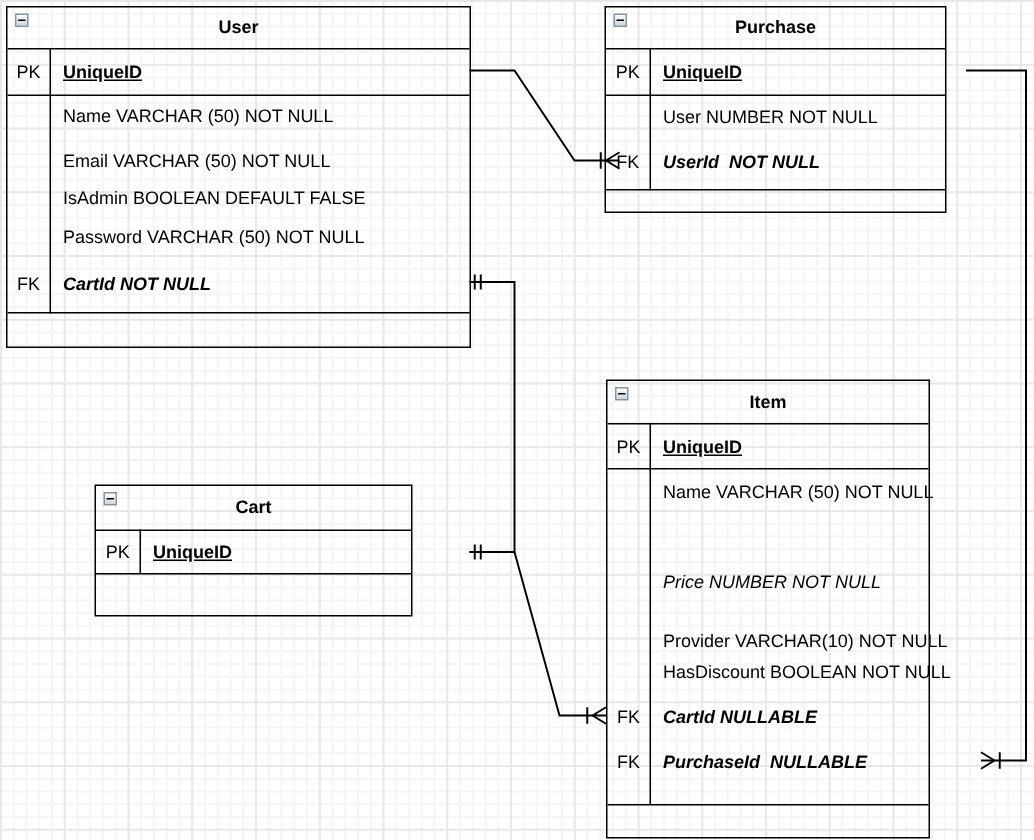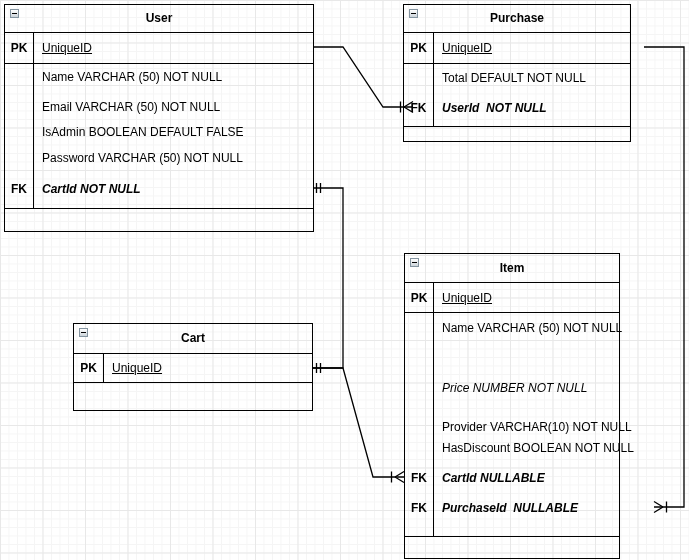--- a/index.html
+++ b/index.html
@@ -28,23 +28,23 @@
     font-weight:bold; text-align:center;
   }
   .collapse{
     position:absolute; left:5px; top:4px; width:9px; height:9px;
     box-sizing:border-box; border:1px solid #8494a0; padding:0;
     background:linear-gradient(#ffffff,#ccd4da);
     display:flex; align-items:center; justify-content:center; cursor:pointer;
   }
   .collapse .minus{display:block; width:5px; height:1px; background:#000;}
   .row{position:absolute; left:0; right:0; display:flex; align-items:center;}
-  .key{flex:0 0 auto; text-align:center; font-weight:bold;}
+  .key{flex:0 0 auto; text-align:center; font-weight:normal;}
   .name{padding-left:9px; white-space:pre;}
-  .pk .name{font-weight:normal; text-decoration:underline;}
+  .pk .name{font-weight:bold; text-decoration:underline;}
   .fk .name{font-weight:bold;font-style:italic;}
   .hline{position:absolute; left:0; right:0; height:1px; background:#000;}
   .vdiv{position:absolute; width:1px; background:#000;}
 
   #t-user .key, #t-item .key{width:28px;}
   #t-purchase .key, #t-cart .key{width:29px;}
 </style>
 </head>
 <body>
 
@@ -116,31 +116,31 @@
         <span class="minus"></span>
       </button>
     <div class="header" style="height:27px; line-height:27px;">Purchase</div>
     <div class="row pk" style="top:27px; height:31px;">
       <span class="key">PK</span>
       <span class="name">UniqueID</span>
     </div>
     <div class="hline" style="top:58px;"></div>
     <div class="row" style="top:63px; height:20px;">
       <span class="key"></span>
-      <span class="name">Total DEFAULT NOT NULL</span>
+      <span class="name">User NUMBER NOT NULL</span>
     </div>
     <div class="row fk" style="top:93px; height:20px;">
       <span class="key">FK</span>
       <span class="name">UserId  NOT NULL</span>
     </div>
     <div class="hline" style="top:121px;"></div>
     <div class="vdiv" style="left:29px; top:27px; height:95px;"></div>
   </div>
 
-  <div class="entity" id="t-cart" style="left:73px; top:323px; width:240px; height:88px;">
+  <div class="entity" id="t-cart" style="left:63px; top:323px; width:212px; height:88px;">
     <button class="collapse">
         <span class="minus"></span>
       </button>
     <div class="header" style="height:29px; line-height:29px;">Cart</div>
     <div class="row pk" style="top:29px; height:29px;">
       <span class="key">PK</span>
       <span class="name">UniqueID</span>
     </div>
     <div class="hline" style="top:58px;"></div>
     <div class="vdiv" style="left:29px; top:29px; height:29px;"></div>

